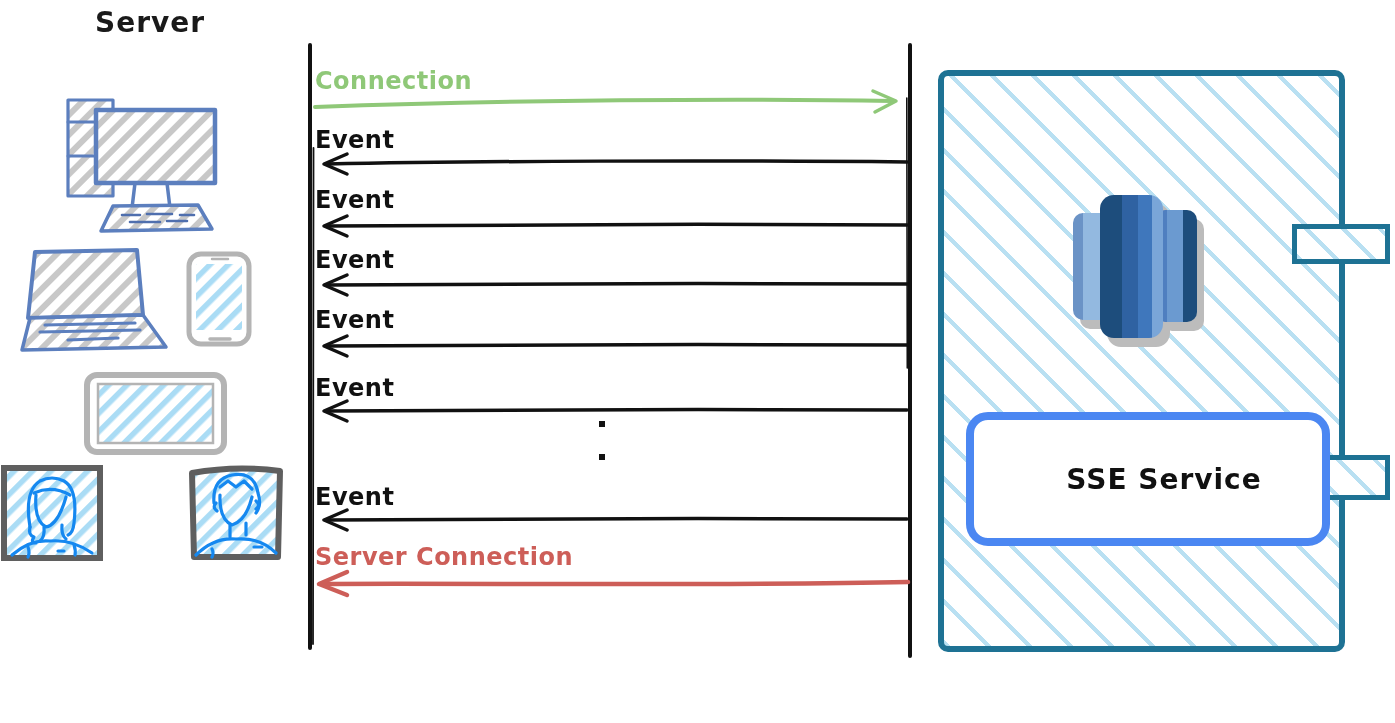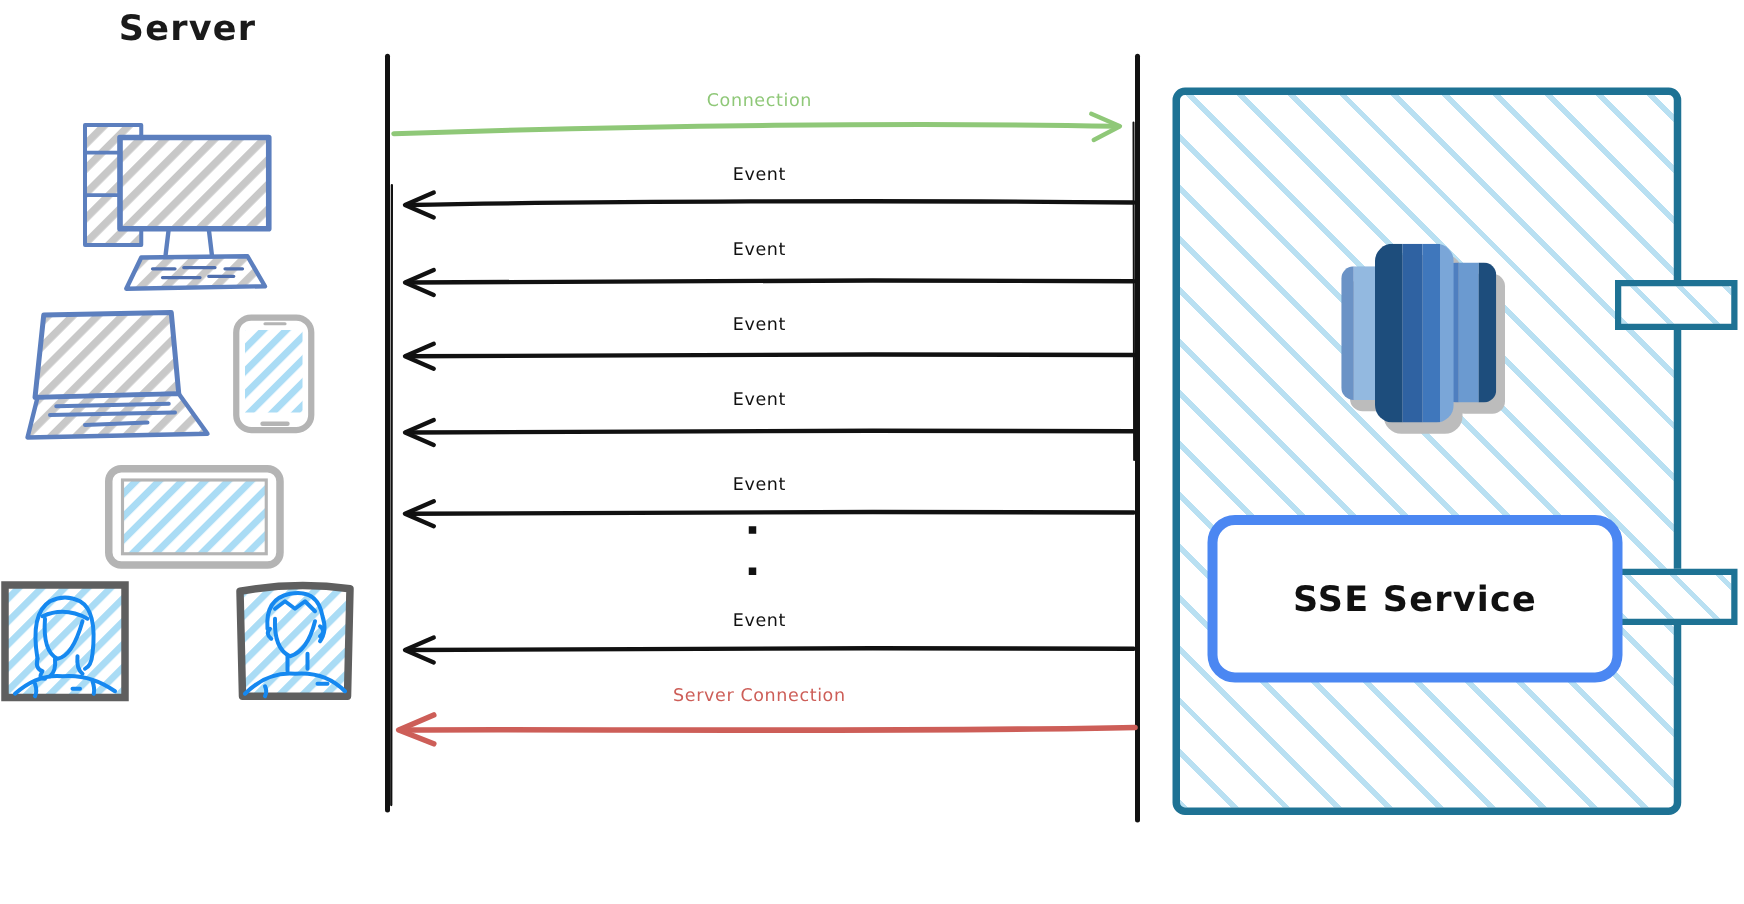--- a/index.html
+++ b/index.html
@@ -7,22 +7,22 @@
     position:relative;width:1395px;height:723px;background:#ffffff;overflow:hidden;
     font-family:"DejaVu Sans","Liberation Sans",sans-serif;
   }
   .title{
     position:absolute;font-size:28px;font-weight:bold;color:#1a1a1a;letter-spacing:1px;
   }
   .title.clients{left:60px;top:6px;width:180px;text-align:center;}
   .title.server{left:1045px;top:4px;width:185px;text-align:center;}
 
   .mlabel{
-    position:absolute;left:315px;width:585px;text-align:center;
-    font-size:14px;line-height:26px;font-weight:normal;color:#111111;letter-spacing:0.5px;
+    position:absolute;left:315px;width:585px;
+    font-size:24px;line-height:26px;font-weight:bold;color:#111111;letter-spacing:0.5px;
   }
   .mlabel.green{color:#8fc878;}
   .mlabel.red{color:#cd5e58;}
 
   .dot{position:absolute;width:6px;height:6px;background:#111;left:599px;}
 
   .server-box{
     position:absolute;left:938px;top:70px;width:395px;height:570px;
     border:6px solid #1e7294;border-radius:10px;z-index:1;background-color:#fff;
     background-image:repeating-linear-gradient(45deg,#b9e0f2 0 4.5px,transparent 4.5px 29px);
@@ -31,21 +31,21 @@
     position:absolute;border:5px solid #1e7294;z-index:4;background-color:#fff;
     background-image:repeating-linear-gradient(45deg,#b9e0f2 0 4px,transparent 4px 26px);
   }
   .port.top{left:1292px;top:224px;width:88px;height:30px;}
   .port.bottom{left:1292px;top:455px;width:88px;height:35px;}
 
   .sse-box{
     position:absolute;left:966px;top:412px;width:316px;height:118px;z-index:5;
     border:8px solid #4b87f2;border-radius:22px;background:#ffffff;
     display:flex;align-items:center;justify-content:center;
-    font-size:28px;font-weight:bold;color:#111;letter-spacing:1px;
+    font-size:28px;font-weight:bold;color:#111;letter-spacing:1px;padding-left:32px;
   }
   svg{position:absolute;overflow:visible;}
   #seq{left:295px;top:38px;z-index:2;}
   #dbicon{left:1062px;top:188px;z-index:2;}
 </style>
 </head>
 <body>
 
 <div id="canvas">
 

